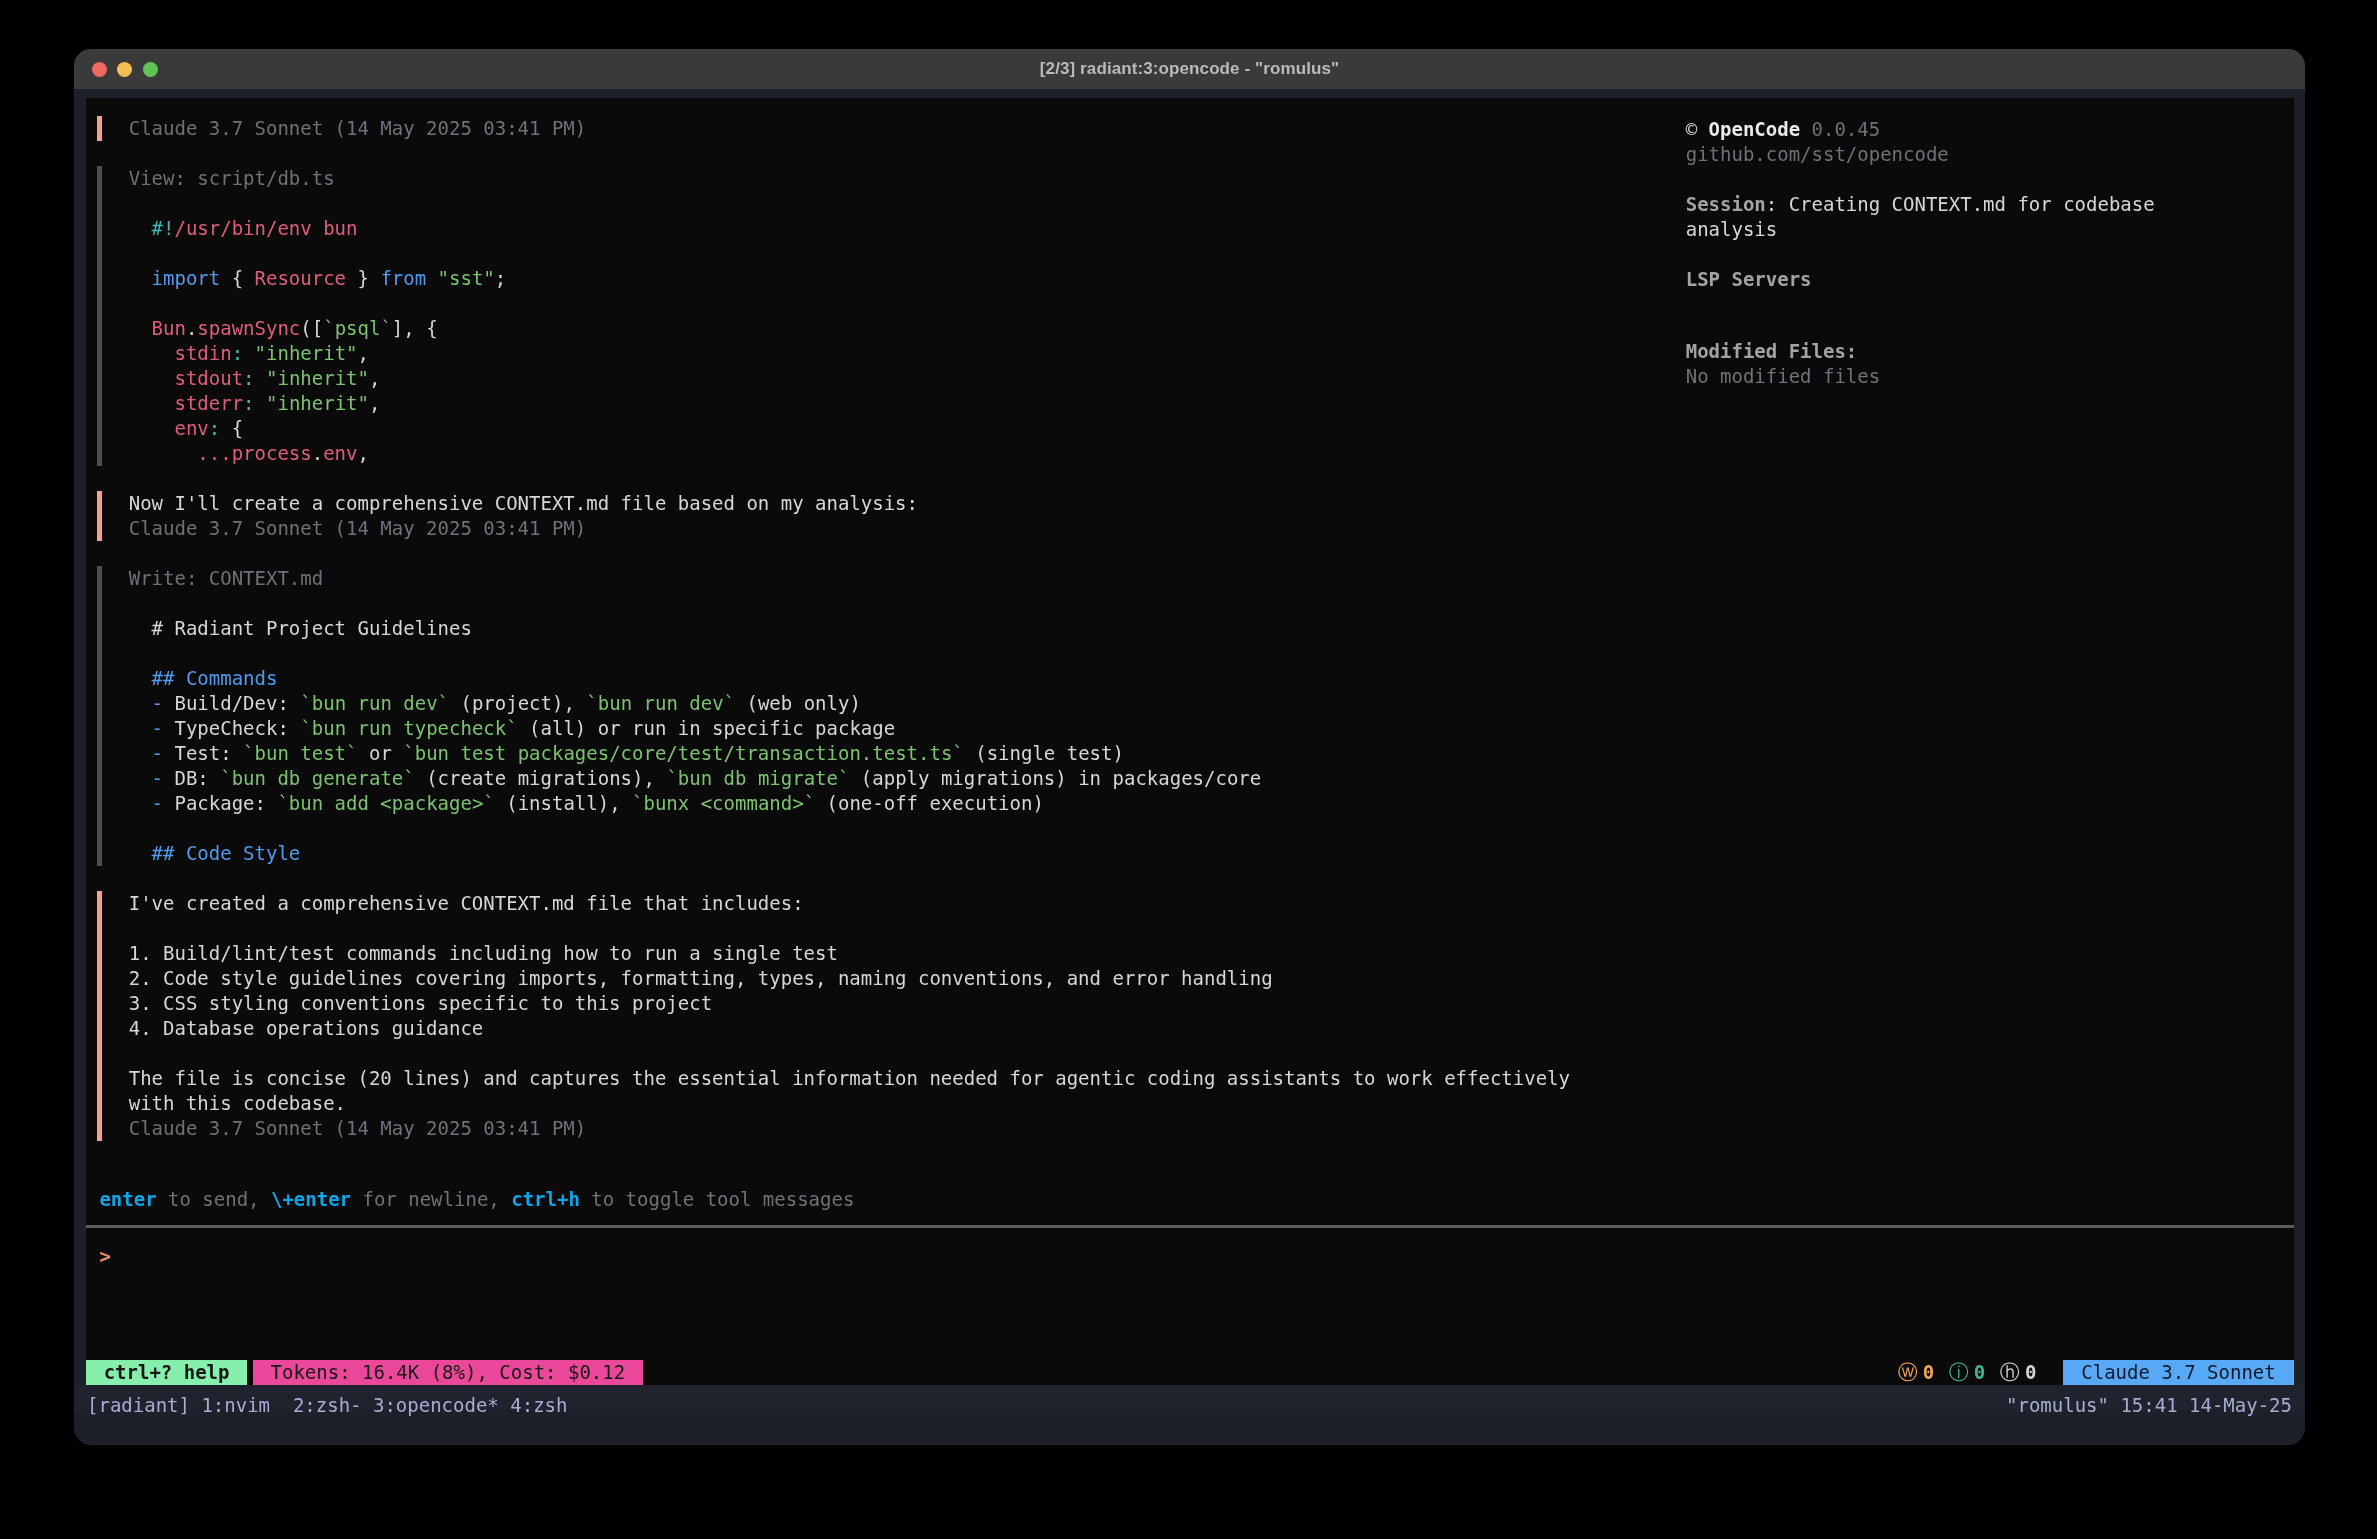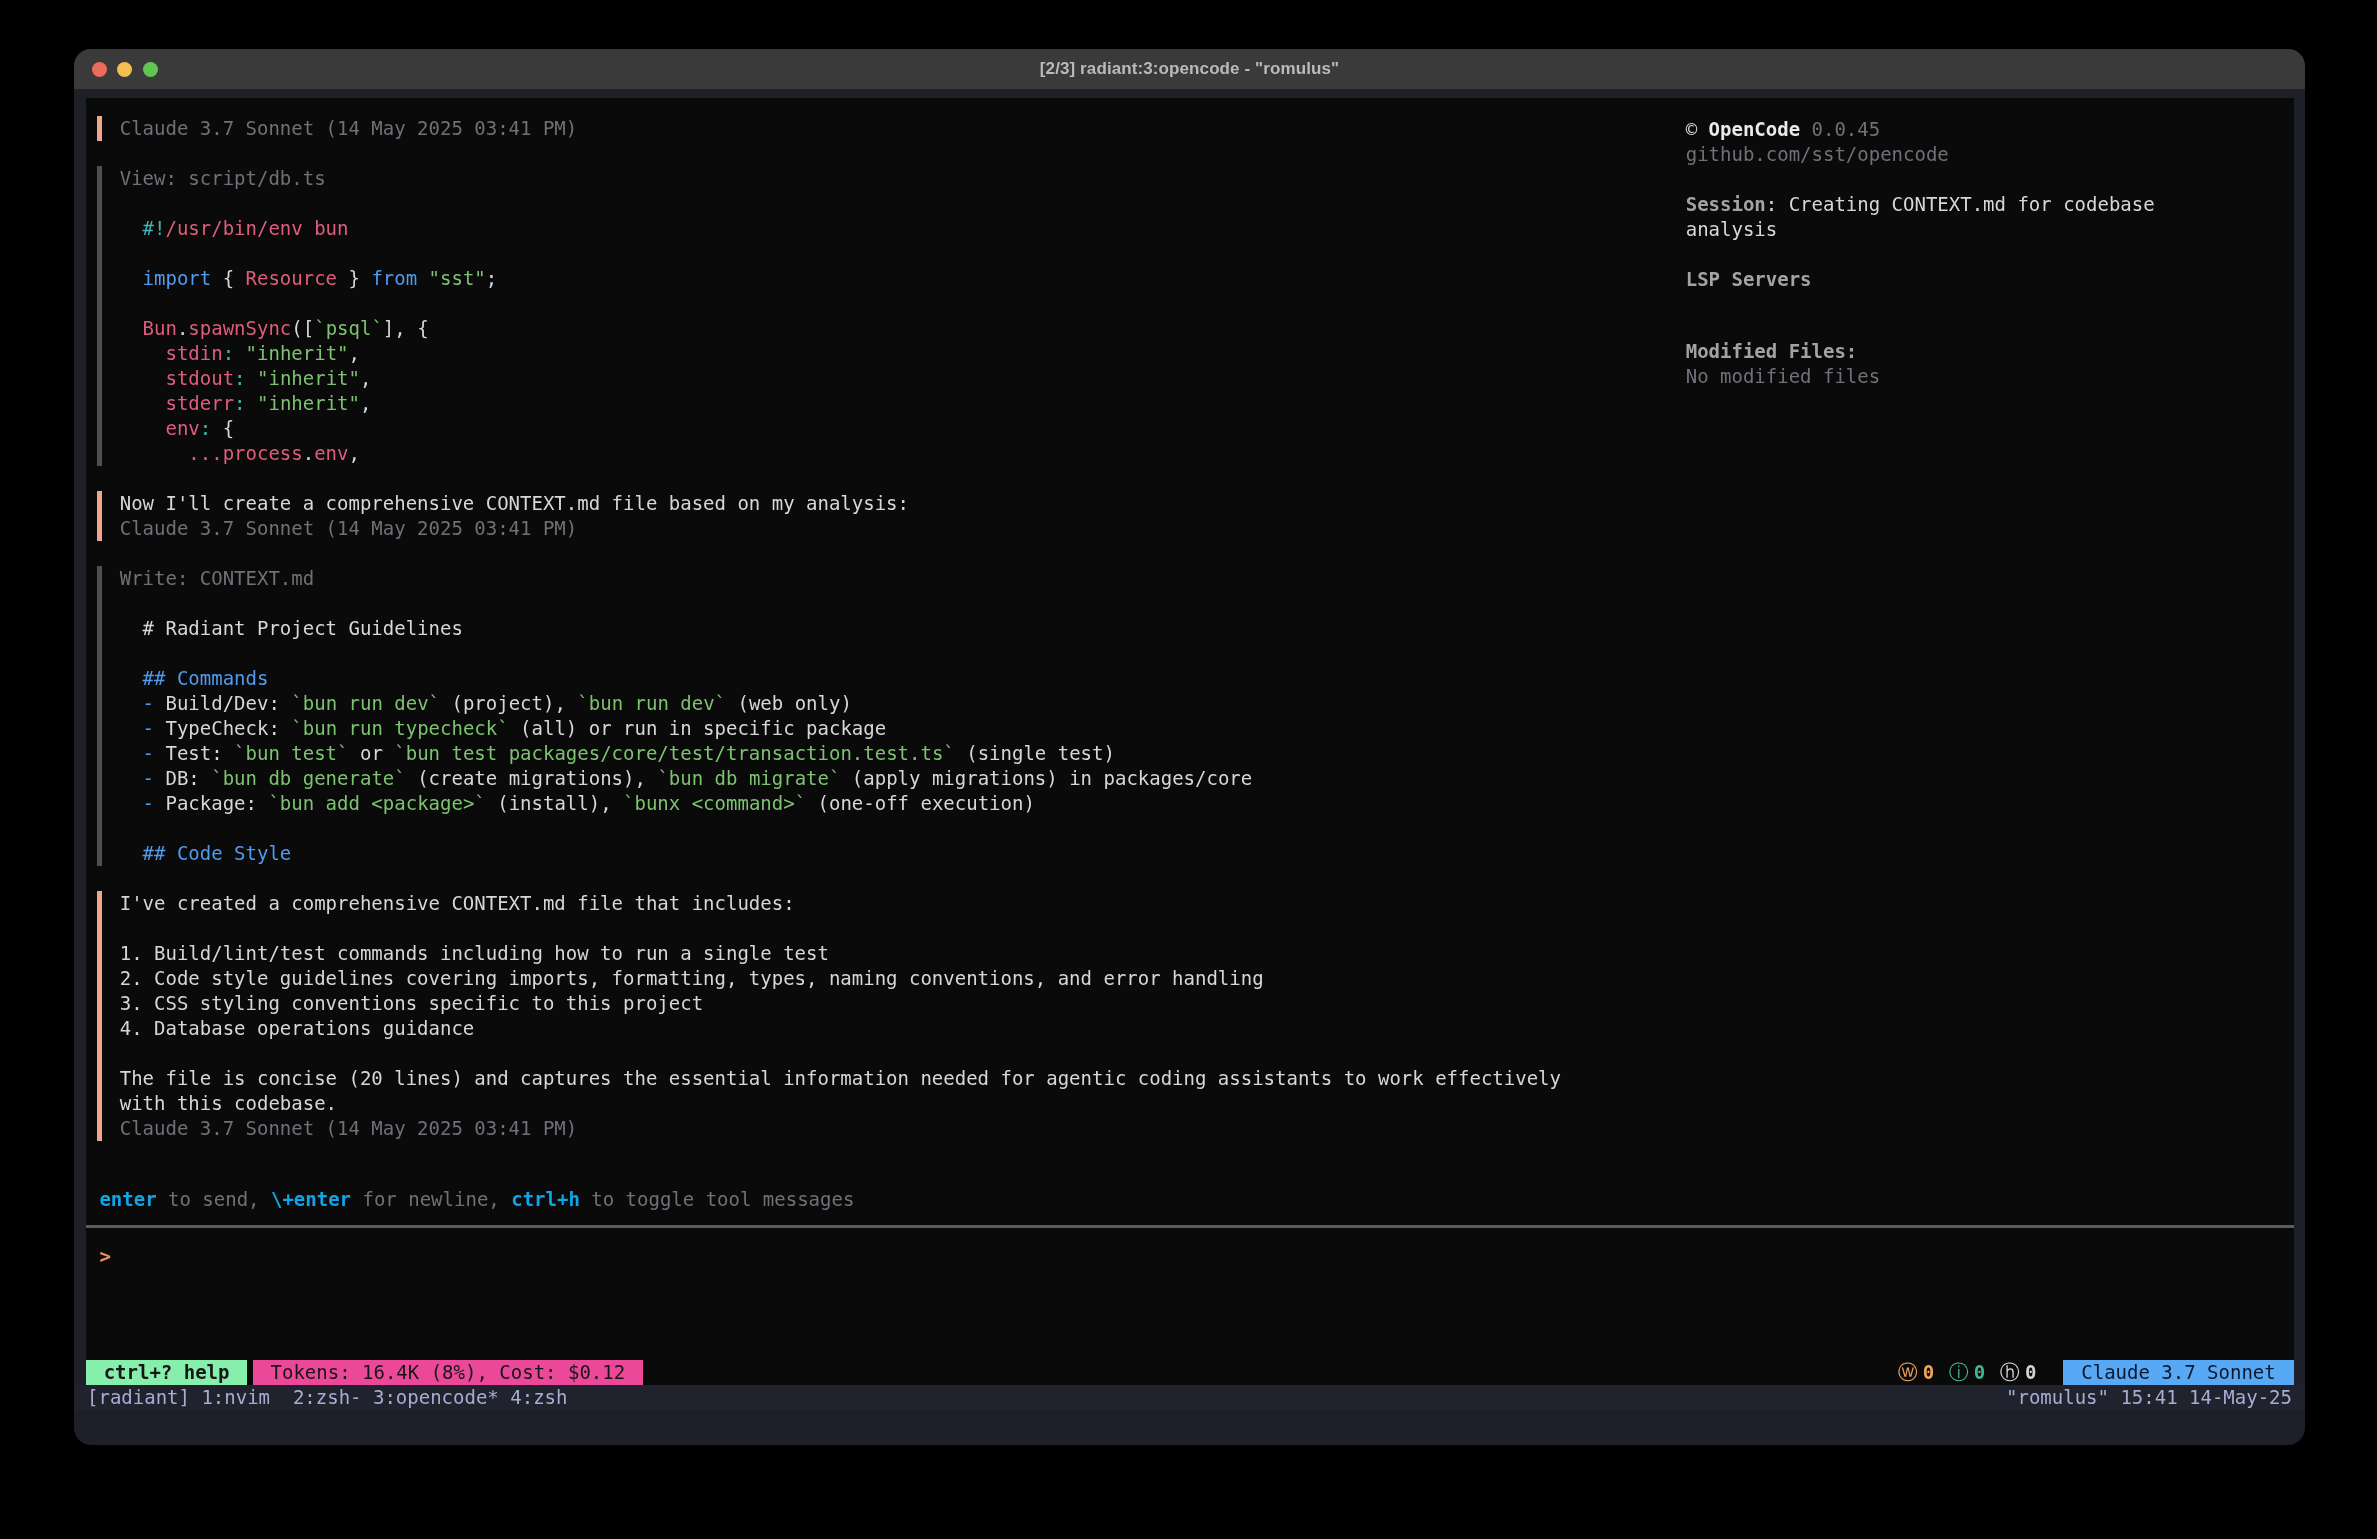--- a/index.html
+++ b/index.html
@@ -24,21 +24,21 @@
   }
 
   .terminal {
     position:absolute; left:11.7px; top:49px; width:2208px; height:1287px;
     background:#0a0a0b; overflow:hidden;
     font-size:19px; line-height:25px;
   }
   .line { min-height:25px; white-space:pre; }
 
   .chat { position:absolute; left:11px; top:17.6px; width:1520px; }
-  .msg { border-left:5.9px solid transparent; padding-left:18px; margin-bottom:25px; }
+  .msg { border-left:5.9px solid transparent; padding-left:27px; margin-bottom:25px; }
   .msg-assistant { border-color:#f2a689; }
   .msg-tool { border-color:#4d4f52; }
 
   .sidebar { position:absolute; left:1600px; top:19px; width:587px; }
   .sb-block { margin-bottom:25px; }
   .sb-gap { margin-top:47px; }
 
   .c-w  { color:#d6d7d8; }
   .c-wb { color:#e9eaeb; font-weight:bold; }
   .c-d  { color:#6e7177; }
@@ -65,21 +65,21 @@
   .diag { display:flex; align-items:center; margin-right:27px; }
   .diag-item { display:flex; align-items:center; margin-left:14.4px; }
   .diag-item:first-child { margin-left:0; }
   .diag-icon { font-family:"DejaVu Sans", sans-serif; font-size:20px; margin-right:5.2px; }
   .badge-model { background:#57a9f5; color:#0f172a; }
 
   .tmuxbar {
     position:absolute; left:0; top:1336px; width:2231px; height:25px;
     background:#20222d; color:#a5aed2;
     font-size:19px; line-height:25px;
-    display:flex; align-items:flex-start; padding:0 13px; white-space:pre;
+    display:flex; align-items:flex-start; padding:8px 13px; white-space:pre;
   }
   .tmux-left { display:flex; white-space:pre; }
   .tmux-right { margin-left:auto; white-space:pre; }
 </style>
 </head>
 <body>
 
 <div class="window">
 
   <div class="titlebar">

